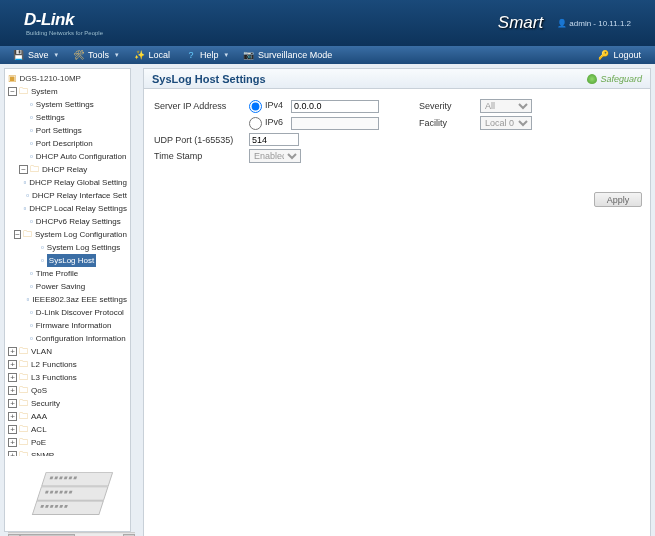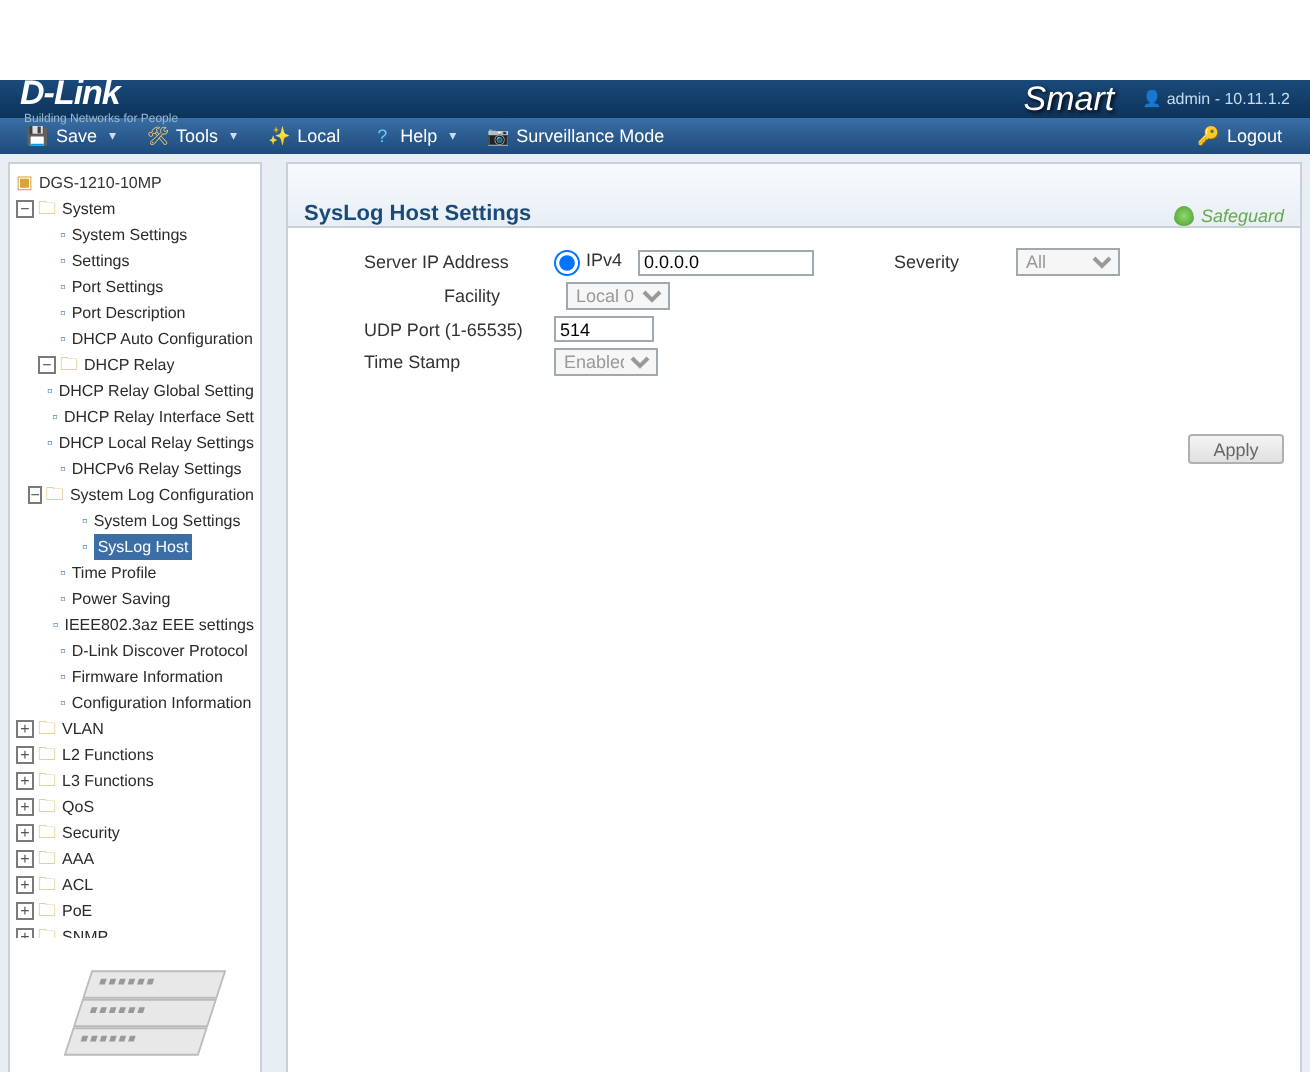--- a/index.html
+++ b/index.html
@@ -1,19 +1,19 @@
 <!DOCTYPE html>
 <html><head>
 <meta charset="utf-8">
 <style>
   * { box-sizing: border-box; margin: 0; padding: 0; font-family: Arial, sans-serif; }
   body { width: 655px; height: 536px; background: #fff; font-size: 9px; color: #333; overflow: hidden; }
 
   
-  .header { height: 19px; background: linear-gradient(#1a4a7a, #0d335a); display: flex; align-items: center; padding: 0 10px; justify-content: space-between; margin-top: 40px; }
+  .header { height: 46px; background: linear-gradient(#1a4a7a, #0d335a); display: flex; align-items: center; padding: 0 24px; justify-content: space-between; }
   .logo-area { display: flex; align-items: center; }
   .logo { color: #fff; font-size: 17px; font-weight: bold; font-style: italic; letter-spacing: -0.5px; }
   .logo-sub { color: #9bc; font-size: 6px; margin-left: 2px; }
   .smart { color: #fff; font-style: italic; font-size: 17px; font-weight: normal; text-shadow: 1px 1px 2px #000; }
   .admin-info { color: #c8dcf0; font-size: 8px; }
 
   
   .menubar { height: 18px; background: linear-gradient(#3a6ea5, #1d4a7a); display: flex; align-items: center; padding: 0 6px; gap: 0; }
   .menu-item { display: inline-flex; align-items: center; color: #fff; font-size: 9px; padding: 0 8px; gap: 4px; cursor: pointer; }
   .menu-icon { width: 10px; height: 10px; display: inline-flex; align-items: center; justify-content: center; font-size: 9px; }
@@ -34,26 +34,26 @@
   .tgl { width: 9px; height: 9px; border: 1px solid #7a7a7a; display: inline-flex; align-items: center; justify-content: center; font-size: 8px; line-height: 1; color: #555; margin-right: 2px; background: #fff; cursor: pointer; }
   .sp { width: 11px; display: inline-block; }
   .fi { color: #d9a23a; margin-right: 3px; font-size: 9px; }
   .pi { color: #5a8abf; margin-right: 3px; font-size: 8px; }
   .lbl { cursor: pointer; }
   .sel { background: #3b6ea5; color: #fff; padding: 0 2px; }
   .dev-name { font-weight: normal; color: #333; }
 
   
   .content { flex: 1; background: #fff; border: 1px solid #c8d0d8; display: flex; flex-direction: column; }
-  .titlebar { height: 32px; background: linear-gradient(#f8fbfd,#e7eef5); border-bottom: 1px solid #c8d0d8; display: flex; align-items: flex-end; padding: 0 8px; justify-content: space-between; }
+  .titlebar { height: 20px; background: linear-gradient(#f8fbfd,#e7eef5); border-bottom: 1px solid #c8d0d8; display: flex; align-items: center; padding: 0 8px; justify-content: space-between; }
   .title { color: #1a4a7a; font-size: 11px; font-weight: bold; }
   .safeguard { color: #6aa84f; font-size: 9px; font-style: italic; display: flex; align-items: center; gap: 3px; }
   .shield { width: 10px; height: 10px; background: radial-gradient(#8fd96b,#4a9a2e); border-radius: 50% 50% 50% 50% / 60% 60% 40% 40%; }
 
-  .form-area { padding: 10px 10px; font-size: 9px; color: #333; margin-left: 28px; }
+  .form-area { padding: 10px 10px; font-size: 9px; color: #333; }
   .row { display: flex; margin-bottom: 3px; align-items: center; }
   .col-l { display: flex; align-items: center; }
   .col-r { display: flex; align-items: center; margin-left: 40px; gap: 11px; }
   .lblf { width: 95px; }
   .lblr { width: 50px; }
   input[type=text] { width: 88px; height: 13px; border: 1px solid #a0a8b0; font-size: 9px; padding: 0 2px; }
   input[type=text].udp { width: 50px; }
   select { width: 52px; height: 14px; border: 1px solid #a0a8b0; font-size: 9px; background: #f6f6f6; color: #888; }
   input[type=radio] { margin: 0 3px 0 0; vertical-align: middle; }
   .radio-lbl { width: 26px; display: inline-block; }
@@ -348,20 +348,25 @@
           <span class="lblf">Server IP Address</span>
           <label><input type="radio" checked="" style=""><span class="radio-lbl">IPv4</span></label>
           <input type="text" value="0.0.0.0" style="">
         </div>
         <div class="col-r">
           <span class="lblr">Severity</span>
           <select class="disabled-sel"><option>All</option></select>
         </div>
       </div>
       <div class="row">
+        <div class="col-l">
+          <span class="lblf"></span>
+          <label><input type="radio" style=""><span class="radio-lbl">IPv6</span></label>
+          <input type="text" disabled="" value="" style="">
+        </div>
         <div class="col-r">
           <span class="lblr">Facility</span>
           <select class="disabled-sel"><option>Local 0</option></select>
         </div>
       </div>
       <div class="row">
         <div class="col-l">
           <span class="lblf">UDP Port (1-65535)</span>
           <input type="text" class="udp" value="514" style="">
         </div>

